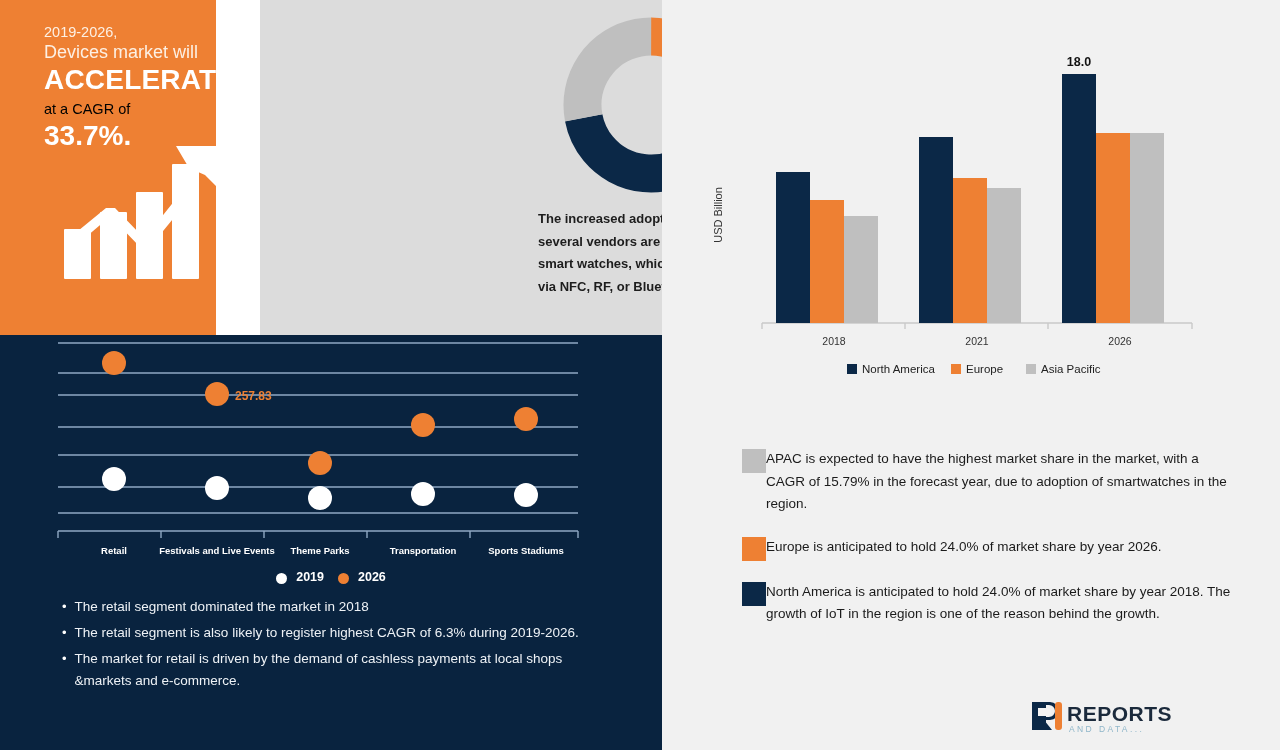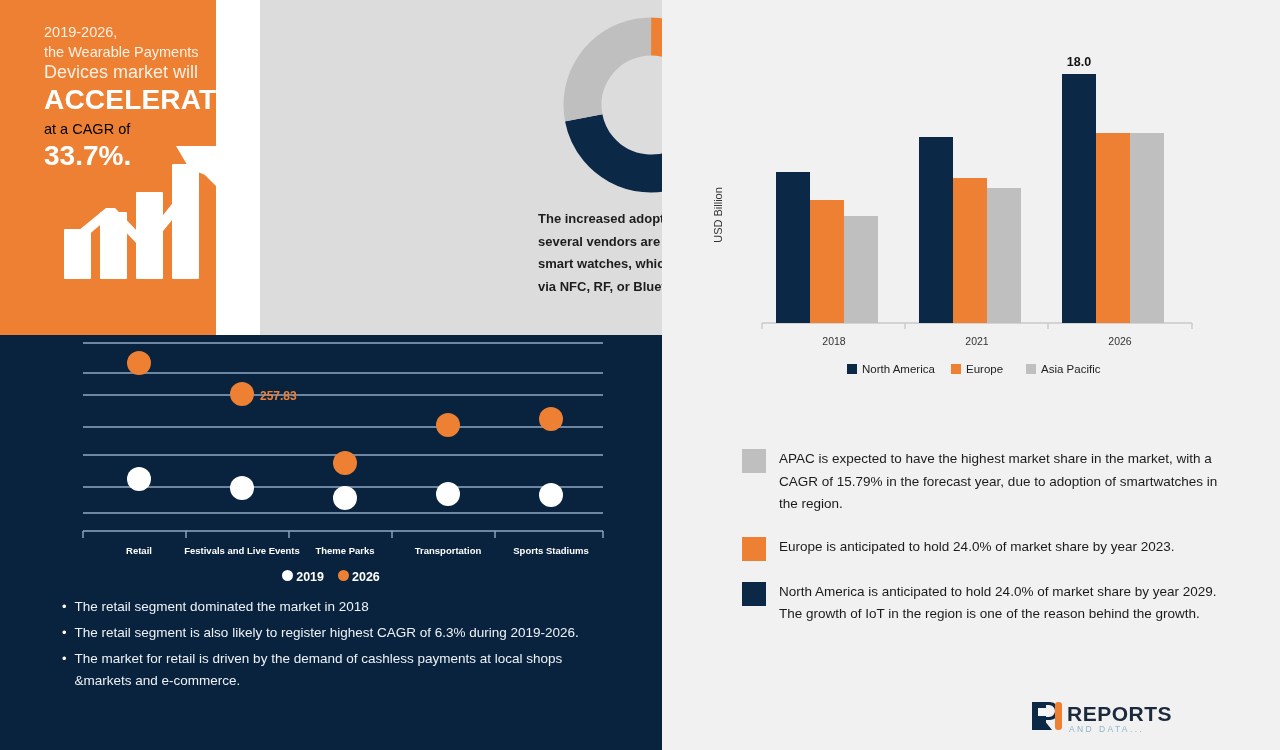--- a/index.html
+++ b/index.html
@@ -56,55 +56,54 @@
   }
 
   
   .dotchart { position: absolute; left: 0px; top: 335px; width: 662px; height: 240px; }
   .dc-svg { width: 662px; height: 240px; display: block; }
 
   .dc-legend {
     position: absolute; left: 0; top: 570px; width: 662px;
     display: flex; justify-content: center; align-items: center; gap: 14px;
   }
-  .dc-leg-item { display: flex; align-items: flex-start; gap: 3px; }
+  .dc-leg-item { display: flex; align-items: flex-end; gap: 9px; }
   .dc-dot { width: 11px; height: 11px; border-radius: 50%; display: inline-block; }
   .dc-dot.white { background: #ffffff; }
   .dc-dot.orange { background: #ee8033; }
   .dc-leg-label { font-size: 12.5px; font-weight: bold; color: #ffffff; }
 
   
   .bullets { position: absolute; left: 62px; top: 596px; width: 530px; }
   .bullet-row { display: flex; gap: 8px; margin-bottom: 4px; }
   .bullet-mark { color: #ffffff; font-size: 13px; line-height: 22px; flex: 0 0 auto; }
   .bullet-text { color: #eef2f6; font-size: 13.5px; line-height: 22px; }
 
   
   .barchart { position: absolute; left: 700px; top: 40px; width: 540px; height: 340px; }
   .bc-svg { width: 540px; height: 340px; display: block; }
 
   
   .notes { position: absolute; left: 742px; top: 448px; width: 490px; }
-  .note-row { display: flex; gap: 13px; margin-bottom: 20px; align-items: flex-start; }
+  .note-row { display: flex; margin-bottom: 20px; align-items: flex-start; }
   .note-swatch { width: 24px; height: 24px; flex: 0 0 auto; margin-top: 1px; }
   .note-text { font-size: 13.5px; color: #1b1b1b; line-height: 22.5px; }
 
   
   .logo { position: absolute; left: 1030px; top: 696px; width: 160px; height: 40px; }
   .logo-svg { display: block; }
 </style>
 </head>
 <body>
 
 <div id="root">
 
   <div class="panel-orange">
     <div class="hero-text">
       <div class="hero-l1">2019-2026,</div>
-      <div class="hero-l2">the Wearable Payments</div>
       <div class="hero-l3">Devices market will</div>
       <div class="hero-big">ACCELERATE</div>
       <div class="hero-l4">at a CAGR of</div>
       <div class="hero-pct">33.7%.</div>
     </div>
 
     <div class="hero-graphic">
       <svg viewBox="0 0 185 160" width="185" height="160" aria-hidden="true">
         <g fill="#ffffff">
 
@@ -136,21 +135,21 @@
     <div class="donut-caption">
       <div class="donut-pct">39%</div>
       <div class="donut-sub">of the Wearable Payments Devices market was occupied by smart watch segment.</div>
     </div>
 
     <div class="gray-para">The increased adoption of smart watches since several vendors are launching relatively low-priced smart watches, which are connected to smartphones via NFC, RF, or Bluetooth to drive demand.</div>
   </div>
 
   <div class="panel-navy">
 
-    <div class="dotchart" style="top:0;padding-left:25px;">
+    <div class="dotchart" style="top:0;">
       <svg class="dc-svg" viewBox="0 0 662 240" aria-hidden="true">
 
         <g stroke="#8fa8c4" stroke-width="1.6">
           <line x1="58" y1="8" x2="578" y2="8"></line>
           <line x1="58" y1="38" x2="578" y2="38"></line>
           <line x1="58" y1="60" x2="578" y2="60"></line>
           <line x1="58" y1="92" x2="578" y2="92"></line>
           <line x1="58" y1="120" x2="578" y2="120"></line>
           <line x1="58" y1="152" x2="578" y2="152"></line>
           <line x1="58" y1="178" x2="578" y2="178"></line>
@@ -255,25 +254,25 @@
       </svg>
     </div>
 
     <div class="notes" style="left:80px; top:448px;">
       <div class="note-row">
         <span class="note-swatch" style="background:#bfbfbf;"></span>
         <span class="note-text">APAC is expected to have the highest market share in the market, with a CAGR of 15.79% in the forecast year, due to adoption of smartwatches in the region.</span>
       </div>
       <div class="note-row">
         <span class="note-swatch" style="background:#ee8033;"></span>
-        <span class="note-text">Europe is anticipated to hold 24.0% of market share by year 2023.</span>
+        <span class="note-text">Europe is anticipated to hold 24.0% of market share by year 2026.</span>
       </div>
       <div class="note-row">
         <span class="note-swatch" style="background:#0b2847;"></span>
-        <span class="note-text">North America is anticipated to hold 24.0% of market share by year 2029. The growth of IoT in the region is one of the reason behind the growth.</span>
+        <span class="note-text">North America is anticipated to hold 24.0% of market share by year 2018. The growth of IoT in the region is one of the reason behind the growth.</span>
       </div>
     </div>
 
     <div class="logo" style="left:368px; top:696px;">
       <svg class="logo-svg" viewBox="0 0 160 40" width="160" height="40" aria-hidden="true">
 
         <path d="M2,6 h18 a9,9 0 0 1 0,18 h-6 l8,10 h-9 l-8,-10 v10 h-3 z M5,9 v12 h14 a6,6 0 0 0 0,-12 z" fill="#0b2847"></path>
         <rect x="2" y="6" width="14" height="28" fill="#0b2847"></rect>
         <path d="M8,12 h9 a4,4 0 0 1 0,8 h-9 z" fill="#f4f4f4"></path>
         <rect x="25" y="6" width="7" height="28" rx="3" fill="#ee8033"></rect>

